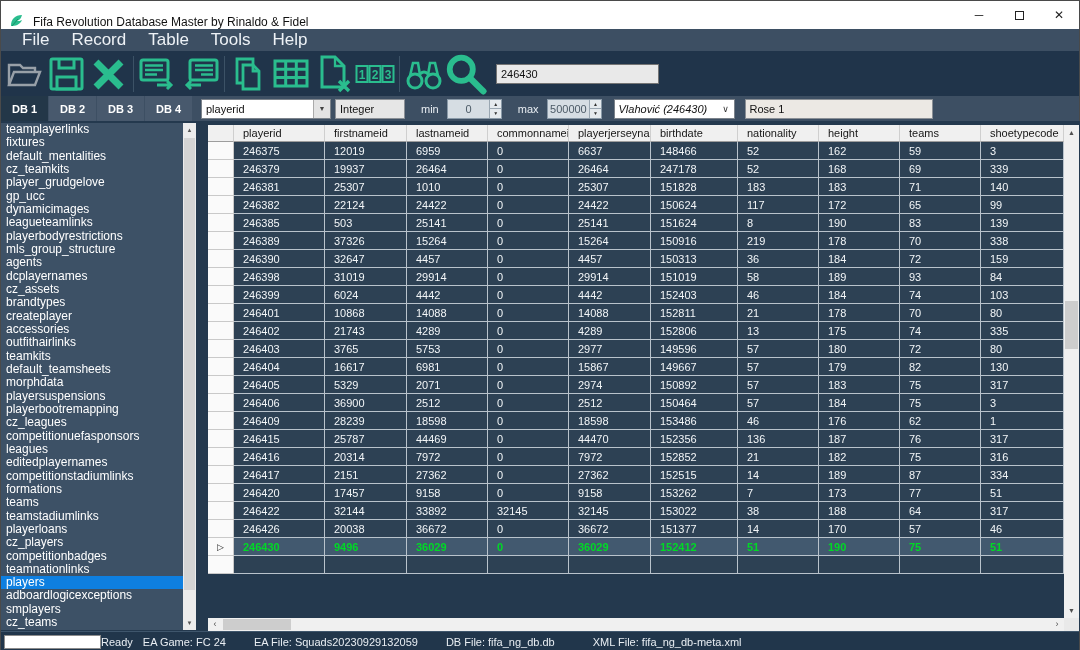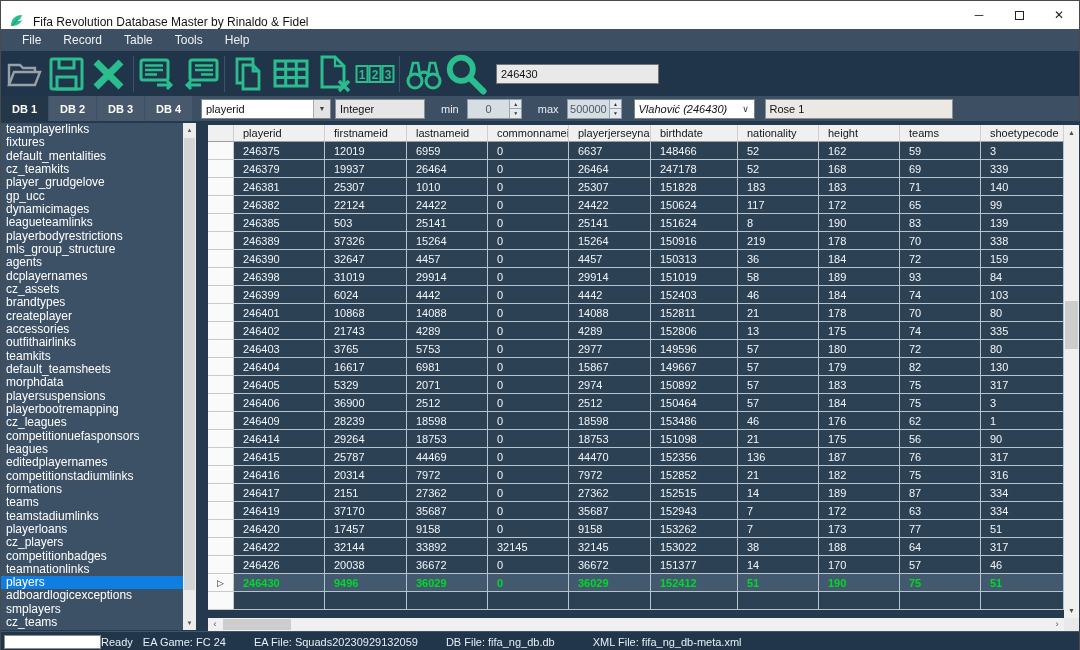--- a/index.html
+++ b/index.html
@@ -9,37 +9,37 @@
   
   .titlebar { position:absolute; top:0; left:0; width:100%; height:28px; background:#ffffff; display:flex; align-items:flex-end; }
   .app-icon { margin-left:8px; width:16px; height:16px; }
   .title { margin-left:8px; font-size:12px; color:#111; }
   .winbtns { margin-left:auto; display:flex; height:100%; }
   .winbtn { width:40px; height:100%; display:flex; align-items:center; justify-content:center; color:#222; font-size:12px; cursor:default; }
   .maxglyph { width:9px; height:9px; border:1px solid #222; display:inline-block; }
 
   
   .menubar { position:absolute; top:28px; left:0; width:100%; height:22px; background:#3d4f63; display:flex; align-items:center; padding-left:10px; }
-  .menu-item { color:#eef2f6; font-size:12px; padding:0 11px; }
+  .menu-item { color:#eef2f6; font-size:17px; padding:0 11px; }
 
   
   .toolbar { position:absolute; top:50px; left:0; width:100%; height:45px; background:#20344a; display:flex; align-items:center; padding-left:3px; }
   .tbtn { width:42px; height:42px; display:flex; align-items:center; justify-content:center; }
   .tsep { width:1px; height:36px; background:#3c5266; margin:0 3px; }
   .tsearch { margin-left:9px; width:163px; height:20px; background:#e9e9e9; border:1px solid #747474; font-size:11px; padding:1px 4px; font-family:"Liberation Sans",sans-serif; color:#111; }
 
   
   .tabrow { position:absolute; top:95px; left:0; width:100%; height:25px; background:#3d4f63; display:flex; align-items:center; }
   .tab { width:48px; height:25px; display:flex; align-items:center; justify-content:center; color:#fff; font-size:11px; font-weight:700; background:#48596d; border-right:1px solid #3d4f63; }
   .tab.active { background:#233748; }
   .ctl { height:20px; font-size:11px; color:#111; display:flex; align-items:center; }
   .selectbox { margin-left:8px; width:130px; background:#fff; border:1px solid #7b828a; justify-content:space-between; }
   .selectbox .val { padding-left:4px; white-space:nowrap; overflow:hidden; }
   .droparrow { width:17px; height:18px; background:#e3e3e3; border-left:1px solid #aaa; display:flex; align-items:center; justify-content:center; font-size:7px; color:#444; }
-  .typebox { margin-left:4px; width:90px; background:#e6e6e6; border:1px solid #8a8f95; padding-left:4px; }
+  .typebox { margin-left:4px; width:70px; background:#e6e6e6; border:1px solid #8a8f95; padding-left:4px; }
   .lbl { color:#e9eef3; font-size:11px; margin-left:16px; }
   .spin { margin-left:8px; width:55px; background:#d6dde3; border:1px solid #8a9aa8; justify-content:space-between; }
   .spin .val { width:100%; text-align:center; color:#4c5a66; }
   .spinarrows { width:14px; height:18px; display:flex; flex-direction:column; border-left:1px solid #9aa7b2; }
   .spinarrows span { flex:1; display:flex; align-items:center; justify-content:center; font-size:5px; color:#333; background:#e5eaee; }
   .spinarrows span:first-child { border-bottom:1px solid #9aa7b2; }
   .combo2 { margin-left:12px; width:121px; background:#fff; border:1px solid #7b828a; justify-content:space-between; }
   .combo2 .val { padding-left:4px; white-space:nowrap; overflow:hidden;font-style:italic; }
   .chev { width:16px; text-align:center; color:#333; font-size:9px; }
   .rosebox { margin-left:10px; width:188px; background:#ece9e4; border:1px solid #8a8f95; padding-left:4px; }
@@ -519,33 +519,20 @@
               <td>0</td>
               <td>18598</td>
               <td>153486</td>
               <td>46</td>
               <td>176</td>
               <td>62</td>
               <td>1</td>
             </tr>
             <tr class="">
               <td class="rowhdr"></td>
-              <td>246414</td>
-              <td>29264</td>
-              <td>18753</td>
-              <td>0</td>
-              <td>18753</td>
-              <td>151098</td>
-              <td>21</td>
-              <td>175</td>
-              <td>56</td>
-              <td>90</td>
-            </tr>
-            <tr class="">
-              <td class="rowhdr"></td>
               <td>246415</td>
               <td>25787</td>
               <td>44469</td>
               <td>0</td>
               <td>44470</td>
               <td>152356</td>
               <td>136</td>
               <td>187</td>
               <td>76</td>
               <td>317</td>
@@ -567,33 +554,20 @@
               <td class="rowhdr"></td>
               <td>246417</td>
               <td>2151</td>
               <td>27362</td>
               <td>0</td>
               <td>27362</td>
               <td>152515</td>
               <td>14</td>
               <td>189</td>
               <td>87</td>
-              <td>334</td>
-            </tr>
-            <tr class="">
-              <td class="rowhdr"></td>
-              <td>246419</td>
-              <td>37170</td>
-              <td>35687</td>
-              <td>0</td>
-              <td>35687</td>
-              <td>152943</td>
-              <td>7</td>
-              <td>172</td>
-              <td>63</td>
               <td>334</td>
             </tr>
             <tr class="">
               <td class="rowhdr"></td>
               <td>246420</td>
               <td>17457</td>
               <td>9158</td>
               <td>0</td>
               <td>9158</td>
               <td>153262</td>

